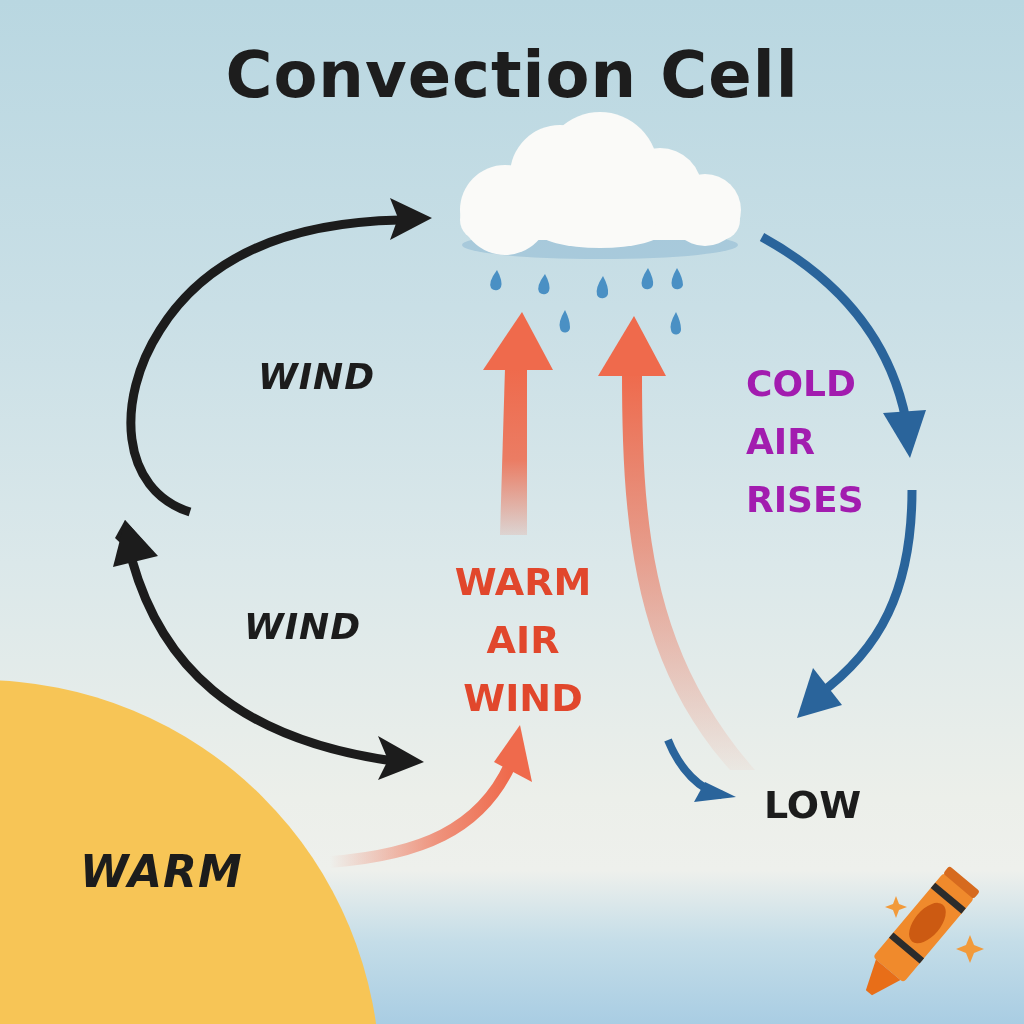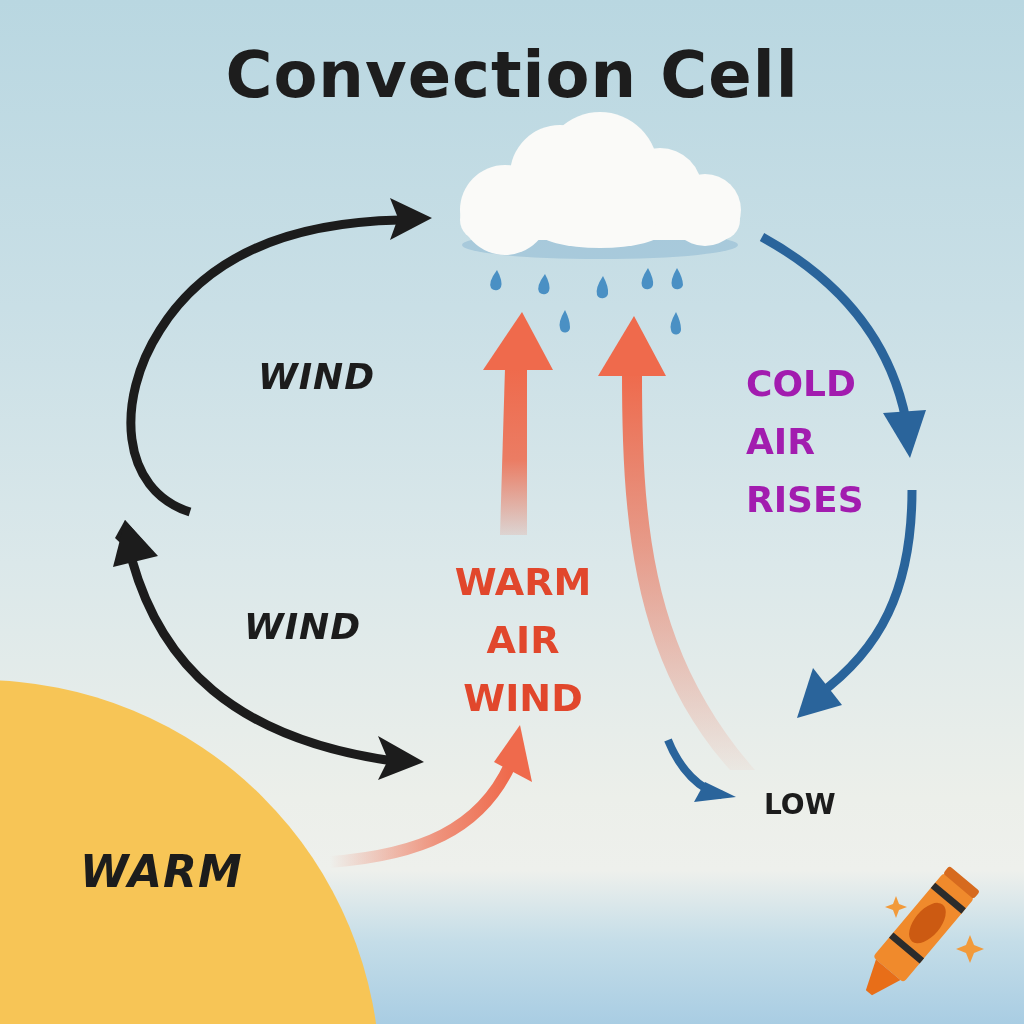--- a/index.html
+++ b/index.html
@@ -129,17 +129,17 @@
   <div>AIR</div>
   <div>RISES</div>
 </div>
 
 <div class="stack" style="left:440px; width:166px; top:553px; font-size:38px; color:#e1472c; line-height:58px;">
   <div>WARM</div>
   <div>AIR</div>
   <div>WIND</div>
 </div>
 
-<div class="stack" style="left:748px; top:775px; font-size:28px; color:#1c1c1c; text-align:left; line-height:60px;">
+<div class="stack" style="left:748px; top:775px; font-size:38px; color:#1c1c1c; text-align:left; line-height:60px;">
   <div style="padding-left:16px;">LOW</div>
 </div>
 
 <div class="label" style="left:80px; top:846px; font-size:44px; color:#1c1c1c;">WARM</div>
 
 </body></html>

